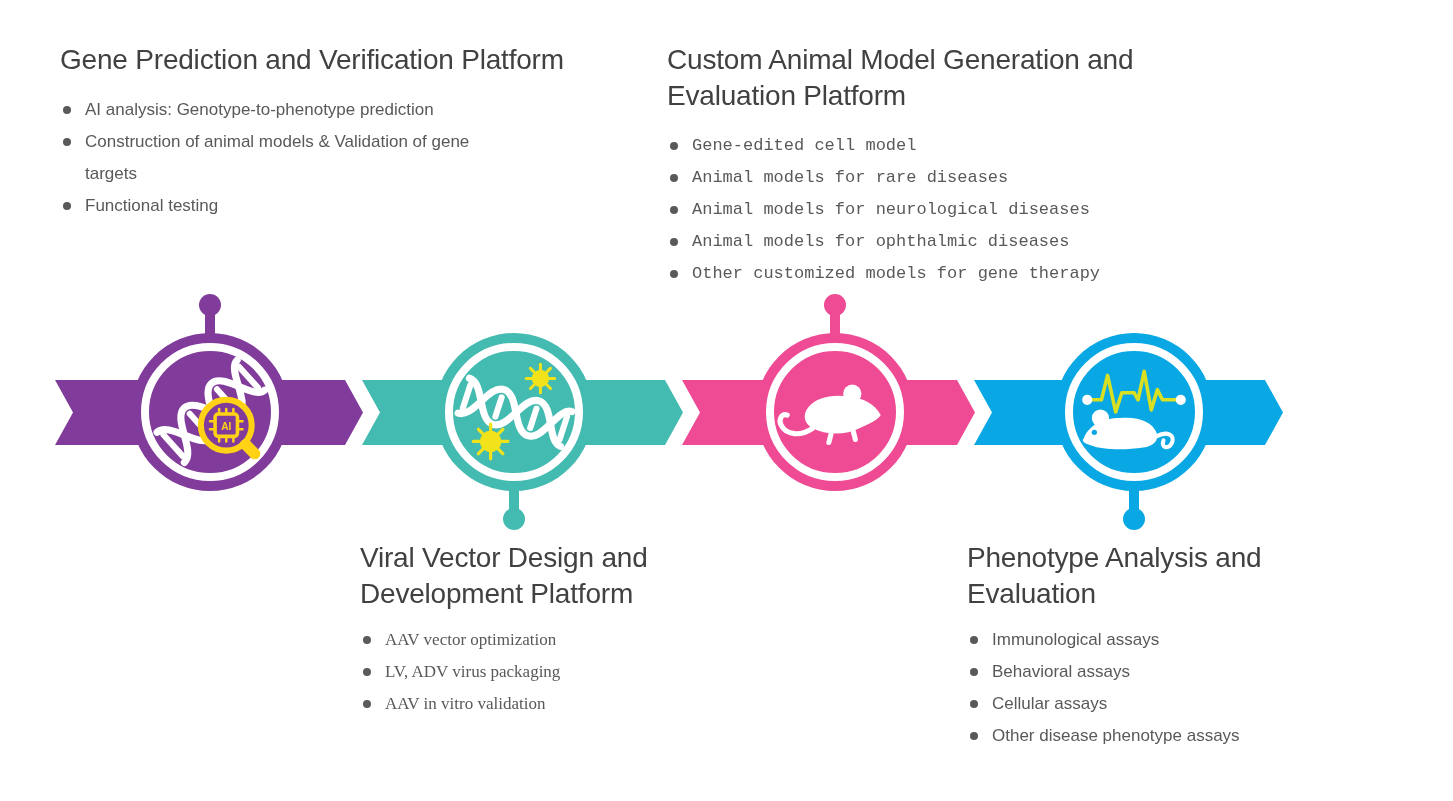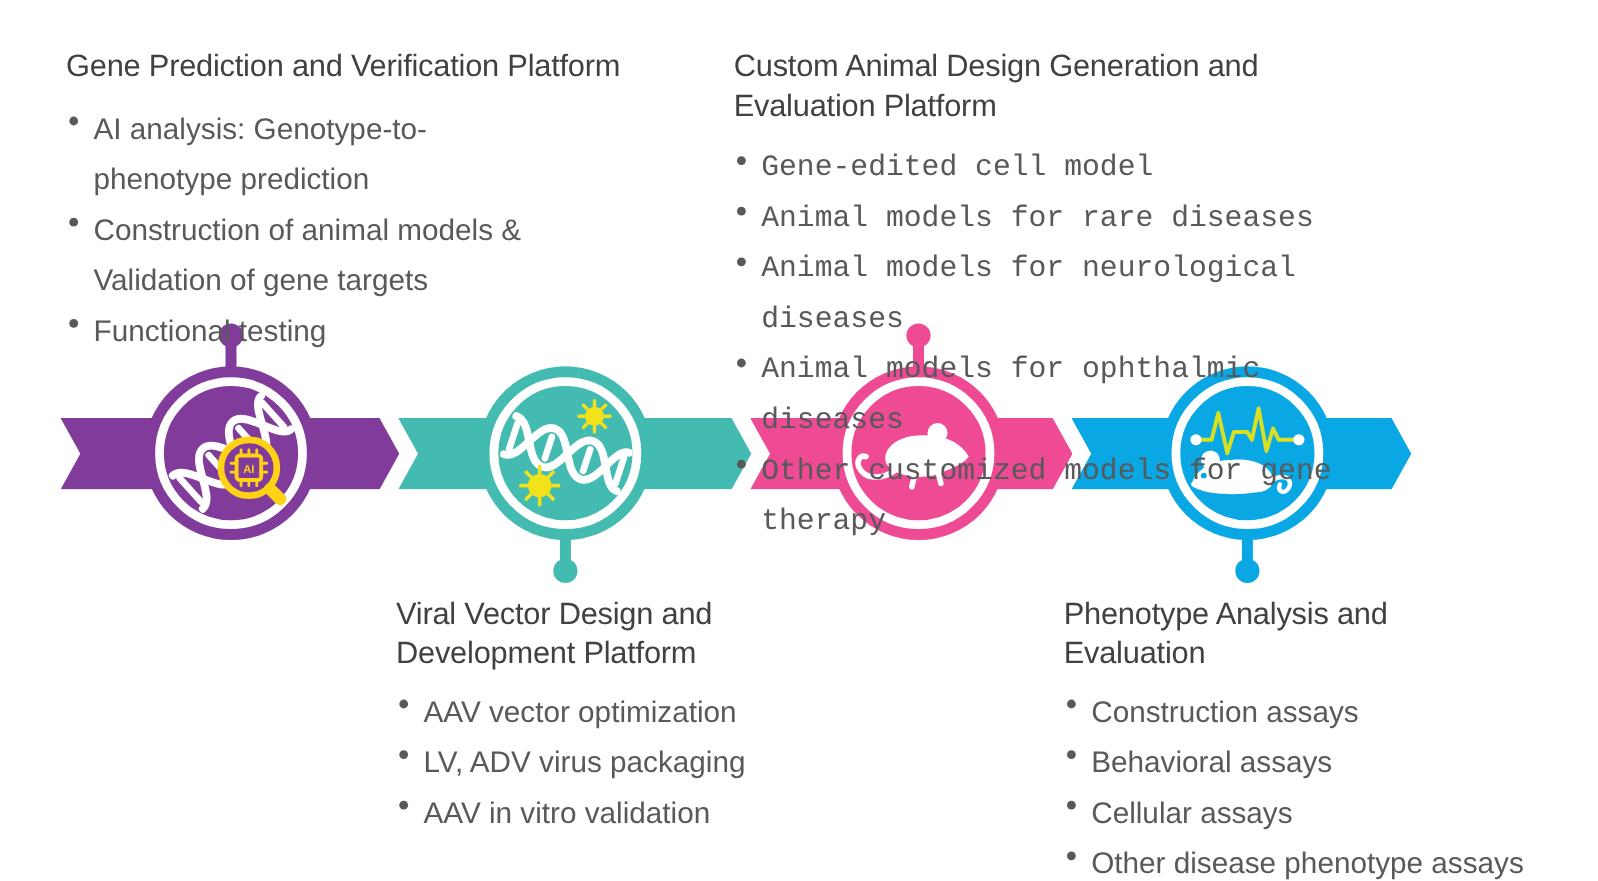--- a/index.html
+++ b/index.html
@@ -41,27 +41,27 @@
   .yf{fill:var(--virus-yellow);}
   .vs{stroke:var(--virus-yellow);fill:none;stroke-linecap:round;}
   .gs{stroke:var(--ecg-green);fill:none;stroke-linecap:round;stroke-linejoin:round;}
   .lens{fill:var(--purple);stroke:var(--yellow);stroke-width:6;}
   .ai-label{fill:var(--yellow);font:700 10px "Liberation Sans",sans-serif;text-anchor:middle;}
   .eye{fill:var(--blue);}
 
   
   .tb{position:absolute;}
   .tb .title{margin:0;font-weight:400;font-size:28px;line-height:36px;color:var(--title-gray);letter-spacing:-0.2px;}
-  .tb .bullets{list-style:none;margin:16px 0 0;padding:0;font-size:27px;line-height:46px;color:var(--body-gray);}
+  .tb .bullets{list-style:none;margin:16px 0 0;padding:0;font-size:17px;line-height:32px;color:var(--body-gray);}
   .bullets li{position:relative;padding-left:25px;}
   .bullets li::before{content:"";position:absolute;left:3px;top:12px;width:8px;height:8px;
     border-radius:50%;background:var(--body-gray);}
   .tb1{left:60px;top:42px;}   .tb1 .title{width:520px;} .tb1 .bullets{width:450px;}
   .tb2{left:667px;top:42px;}  .tb2 .title{width:490px;} .tb2 .bullets{width:580px;font-family:Liberation Mono, monospace;}
-  .tb3{left:360px;top:540px;} .tb3 .title{width:430px;} .tb3 .bullets{width:430px;margin-top:12px;}
+  .tb3{left:360px;top:540px;} .tb3 .title{width:430px;} .tb3 .bullets{width:430px;margin-top:12px;font-family:Liberation Serif, serif;}
   .tb4{left:967px;top:540px;} .tb4 .title{width:420px;} .tb4 .bullets{width:480px;margin-top:12px;}
 </style>
 </head>
 <body>
 
 <div class="stage">
 
   <div class="band-seg seg1 c-purple"></div>
   <div class="band-seg seg2 c-teal"></div>
   <div class="band-seg seg3 c-pink"></div>
@@ -151,21 +151,21 @@
   <section class="tb tb1">
     <h2 class="title">Gene Prediction and Verification Platform</h2>
     <ul class="bullets">
       <li>AI analysis: Genotype-to-phenotype prediction</li>
       <li>Construction of animal models &amp; Validation of gene targets</li>
       <li>Functional testing</li>
     </ul>
   </section>
 
   <section class="tb tb2">
-    <h2 class="title">Custom Animal Design Generation and Evaluation Platform</h2>
+    <h2 class="title">Custom Animal Model Generation and Evaluation Platform</h2>
     <ul class="bullets">
       <li>Gene-edited cell model</li>
       <li>Animal models for rare diseases</li>
       <li>Animal models for neurological diseases</li>
       <li>Animal models for ophthalmic diseases</li>
       <li>Other customized models for gene therapy</li>
     </ul>
   </section>
 
   <section class="tb tb3">
@@ -173,20 +173,20 @@
     <ul class="bullets">
       <li>AAV vector optimization</li>
       <li>LV, ADV virus packaging</li>
       <li>AAV in vitro validation</li>
     </ul>
   </section>
 
   <section class="tb tb4">
     <h2 class="title">Phenotype Analysis and Evaluation</h2>
     <ul class="bullets">
-      <li>Construction assays</li>
+      <li>Immunological assays</li>
       <li>Behavioral assays</li>
       <li>Cellular assays</li>
       <li>Other disease phenotype assays</li>
     </ul>
   </section>
 
 </div>
 
 </body></html>

